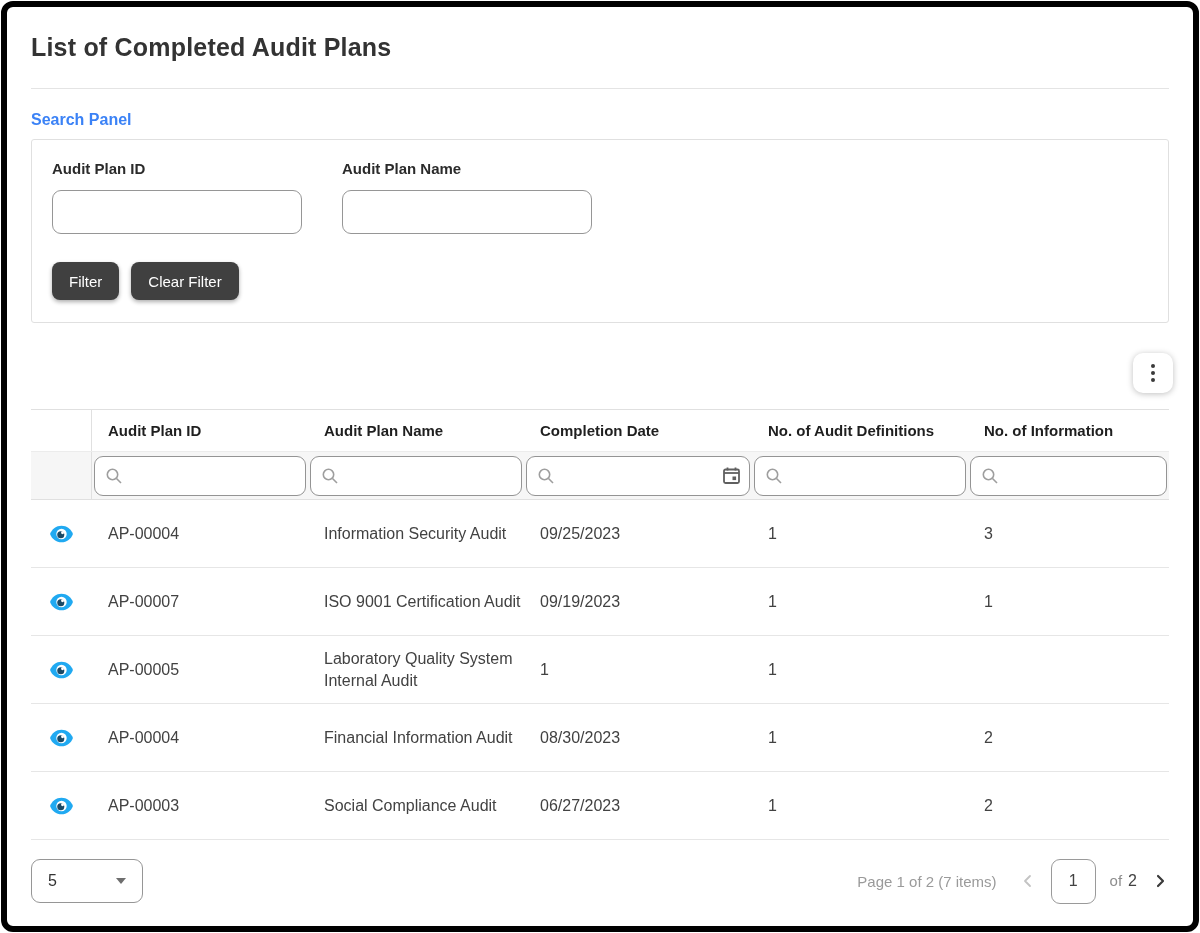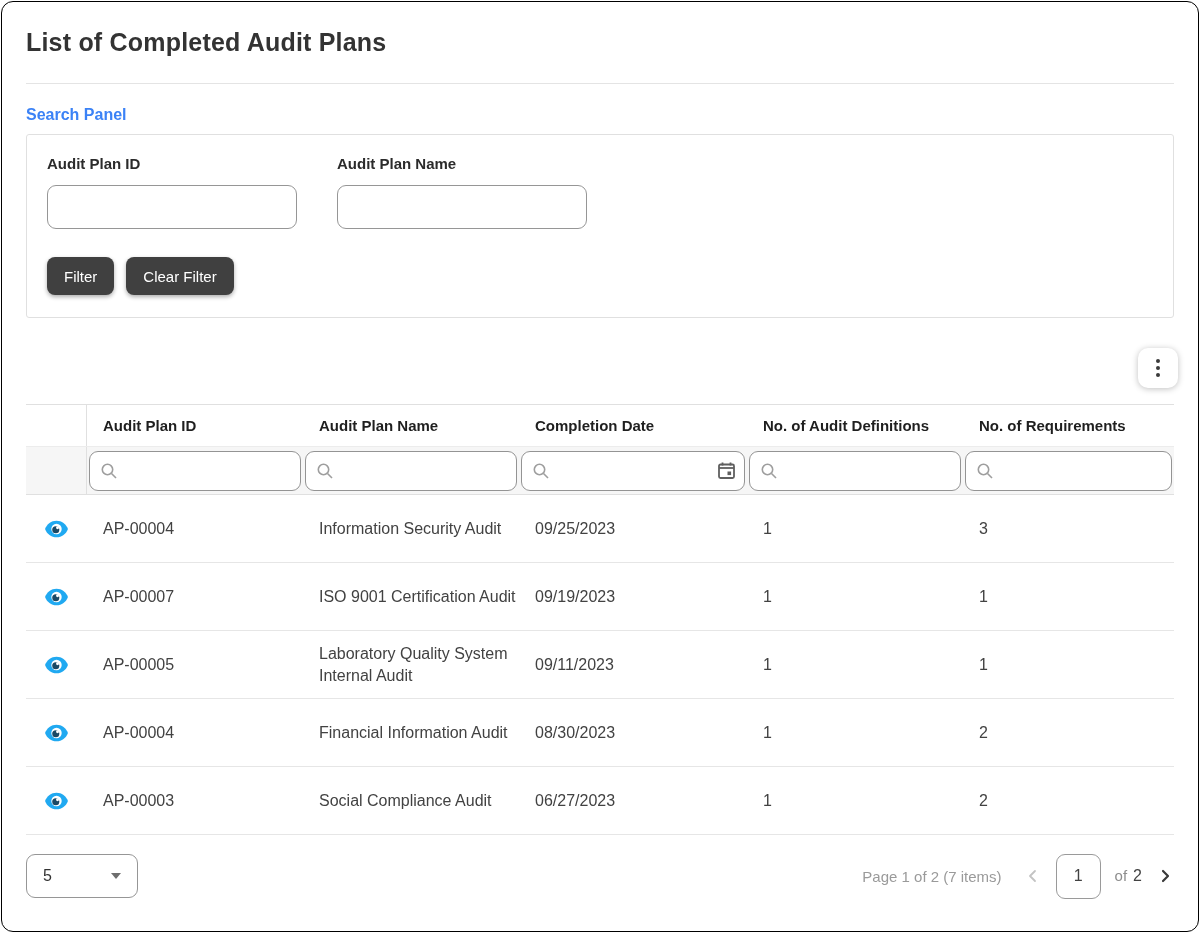--- a/index.html
+++ b/index.html
@@ -1,21 +1,21 @@
 <!DOCTYPE html>
 <html><head>
 <meta charset="utf-8">
 <style>
   * { box-sizing: border-box; margin: 0; padding: 0; }
   html,body { width: 1200px; height: 933px; background: #ffffff; }
   body { font-family: "Liberation Sans", "DejaVu Sans", sans-serif; color: #424242; }
 
   .card {
     width: 1198px; height: 931px; margin: 1px;
-    background: #fff; border: 1px solid #000000; border-radius: 12px;
+    background: #fff; border: 6px solid #000000; border-radius: 12px;
     overflow: hidden;
   }
 
   .page-header { padding: 26px 24px 0; }
   .page-title { font-size: 25px; font-weight: bold; color: #333; letter-spacing: .2px; }
   .title-divider { border: 0; border-top: 1px solid #e4e4e4; margin: 26px 24px 0; }
 
   .search-label { margin: 22px 24px 0; font-size: 16px; font-weight: bold; color: #3b82f6; }
 
   .search-panel {
@@ -131,21 +131,21 @@
   </div>
 
   <div class="grid">
 
     <div class="grid-row head-row">
       <div class="head-cell first"></div>
       <div class="head-cell">Audit Plan ID</div>
       <div class="head-cell">Audit Plan Name</div>
       <div class="head-cell">Completion Date</div>
       <div class="head-cell">No. of Audit Definitions</div>
-      <div class="head-cell">No. of Requirements</div>
+      <div class="head-cell">No. of Information</div>
     </div>
 
     <div class="grid-row filter-row">
       <div class="filter-cell first"></div>
       <div class="filter-cell">
         <div class="filter-input-wrap">
           <svg class="search" width="18" height="18" viewBox="0 0 18 18">
               <circle cx="7.5" cy="7.5" r="5.2" fill="none" stroke="#9e9e9e" stroke-width="1.6"></circle>
               <line x1="11.5" y1="11.5" x2="16" y2="16" stroke="#9e9e9e" stroke-width="1.6"></line>
             </svg>
@@ -241,21 +241,20 @@
           <svg width="25" height="18" viewBox="0 0 24 17">
               <path d="M12 0.5C7 0.5 2.7 3.7 1 8.5c1.7 4.8 6 8 11 8s9.3-3.2 11-8C21.3 3.7 17 0.5 12 0.5z" fill="#20a9f1"></path>
               <circle cx="12" cy="8.5" r="5" fill="#fff"></circle>
               <circle cx="11.3" cy="9.2" r="3.4" fill="#1b4965"></circle>
               <circle cx="13" cy="7.3" r="1.4" fill="#fff"></circle>
             </svg>
         </button>
       </div>
       <div class="cell">AP-00005</div>
       <div class="cell">Laboratory Quality System Internal Audit</div>
-      <div class="cell">09/11/2023</div>
       <div class="cell">1</div>
       <div class="cell">1</div>
     </div>
 
     <div class="grid-row data-row">
       <div class="cell eye-cell">
         <button class="eye-btn">
           <svg width="25" height="18" viewBox="0 0 24 17">
               <path d="M12 0.5C7 0.5 2.7 3.7 1 8.5c1.7 4.8 6 8 11 8s9.3-3.2 11-8C21.3 3.7 17 0.5 12 0.5z" fill="#20a9f1"></path>
               <circle cx="12" cy="8.5" r="5" fill="#fff"></circle>

